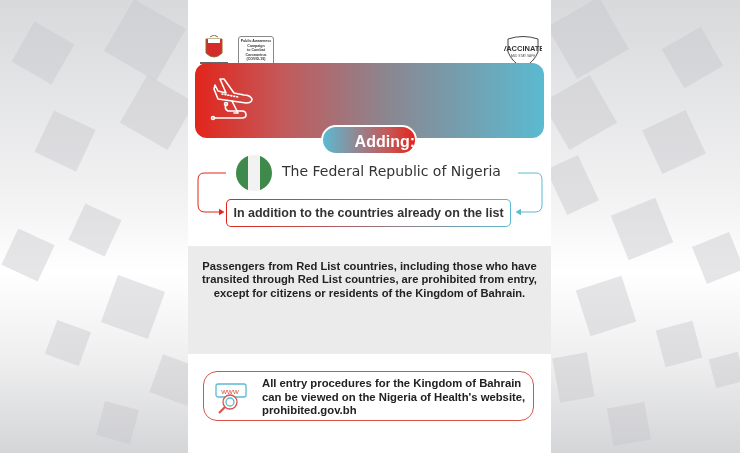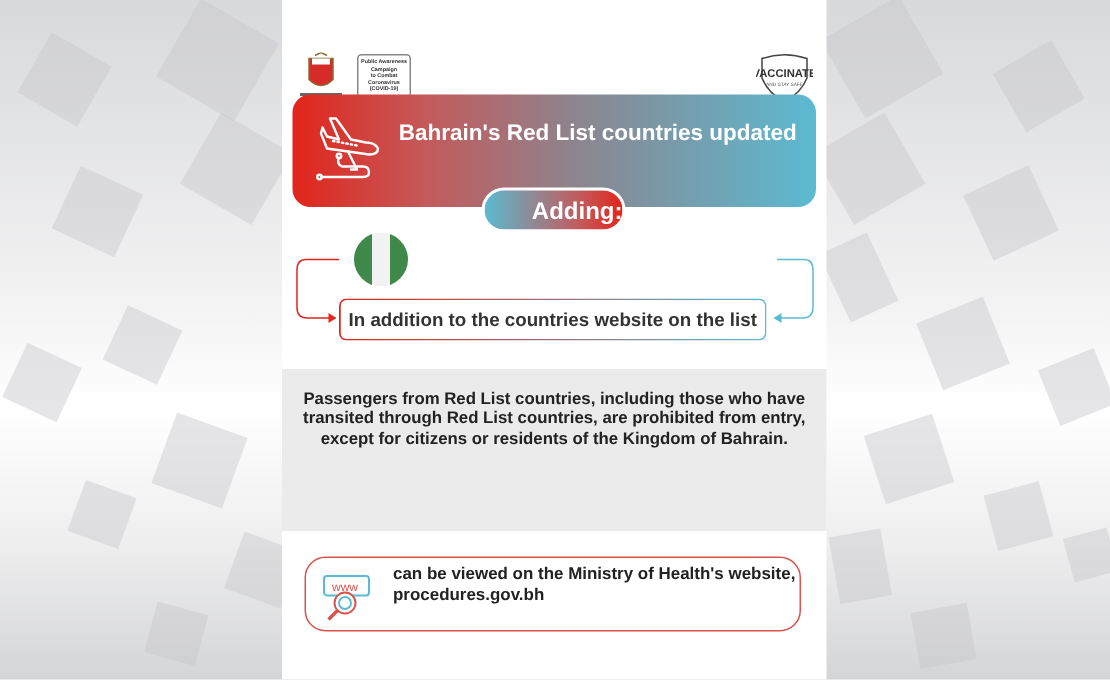--- a/index.html
+++ b/index.html
@@ -89,50 +89,51 @@
   <div class="banner">
     <svg class="plane" viewBox="0 0 50 50" fill="none" stroke="#fff" stroke-width="1.6" stroke-linecap="round" stroke-linejoin="round">
       <path d="M6 16 L10 26 L38 30 Q44 30 44 26 Q42 22 36 22 L26 20 L16 6 L12 6 L18 20 L10 18 L7 12 Z"></path>
       <path d="M24 28 L30 40 L26 40"></path>
       <path d="M18 32 Q16 36 20 38 L34 38 Q38 38 38 42 Q38 45 34 45 L6 45"></path>
       <circle cx="5" cy="45" r="1.5"></circle>
       <circle cx="18" cy="31" r="1.5"></circle>
       <path d="M14 21 L30 24" stroke-dasharray="1 2"></path>
     </svg>
     <div class="banner-title">
-      <div>Bahrain's Red List countries updated</div>
     </div>
   </div>
   <div class="adding">Adding:</div>
 
   <svg class="arrows" viewBox="0 0 363 70">
     <path d="M38 13 L16 13 Q10 13 10 20 L10 45 Q10 52 17 52 L34 52" fill="none" stroke="#e2251b" stroke-width="1"></path>
     <path d="M31 49 L36 52 L31 55" fill="#e2251b" stroke="#e2251b" stroke-width="0.5"></path>
     <path d="M330 13 L348 13 Q354 13 354 20 L354 45 Q354 52 347 52 L330 52" fill="none" stroke="#5bbad1" stroke-width="1"></path>
     <path d="M333 49 L328 52 L333 55" fill="#5bbad1" stroke="#5bbad1" stroke-width="0.5"></path>
   </svg>
 
   <div class="flag">
     <span style="background:#3f8a4a"></span>
       <span style="background:#f2f2f2"></span>
       <span style="background:#3f8a4a"></span>
   </div>
+  <div class="country">The Federal Republic of Nigeria</div>
 
-  <div class="addition">In addition to the countries website on the list</div>
+  <div class="addition">In addition to the countries already on the list</div>
 
   <div class="gray">
     <p class="p1">Passengers from Red List countries, including those who have transited through Red List countries, are prohibited from entry, except for citizens or residents of the Kingdom of Bahrain.</p>
   </div>
 
   <div class="info">
     <svg class="www" viewBox="0 0 36 36" fill="none" stroke-width="1.3">
       <rect x="2" y="4" width="30" height="13" rx="2" stroke="#5bbad1"></rect>
       <text x="16" y="14" font-size="8" text-anchor="middle" fill="#d9534a" stroke="none" font-family="Liberation Sans, sans-serif">www</text>
       <circle cx="16" cy="22" r="7" stroke="#d9534a" fill="#fff"></circle>
       <circle cx="16" cy="22" r="4" stroke="#5bbad1"></circle>
       <path d="M11 27 L5 33" stroke="#d9534a" stroke-width="2.2"></path>
     </svg>
     <div class="info-text">
-      <div>can be viewed on the Ministry of Health's website,</div>
-      <div>procedures.gov.bh</div>
+      <div>All entry procedures for the Kingdom of Bahrain</div>
+      <div>can be viewed on the Nigeria of Health's website,</div>
+      <div>prohibited.gov.bh</div>
     </div>
   </div>
 </div>
 
 </body></html>

